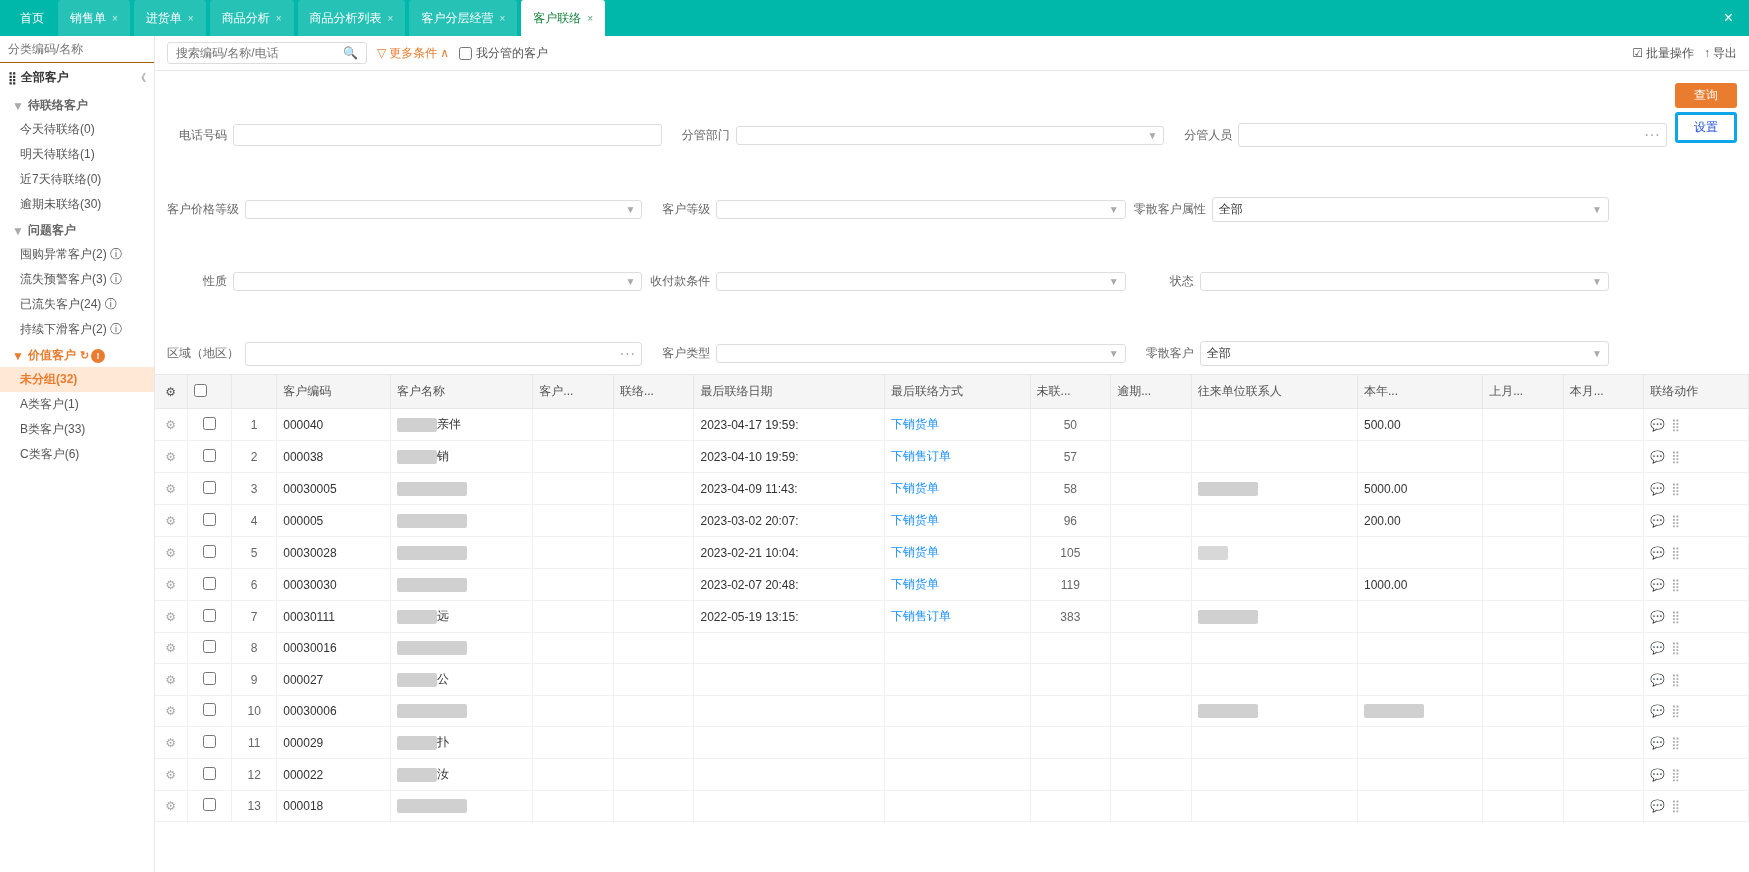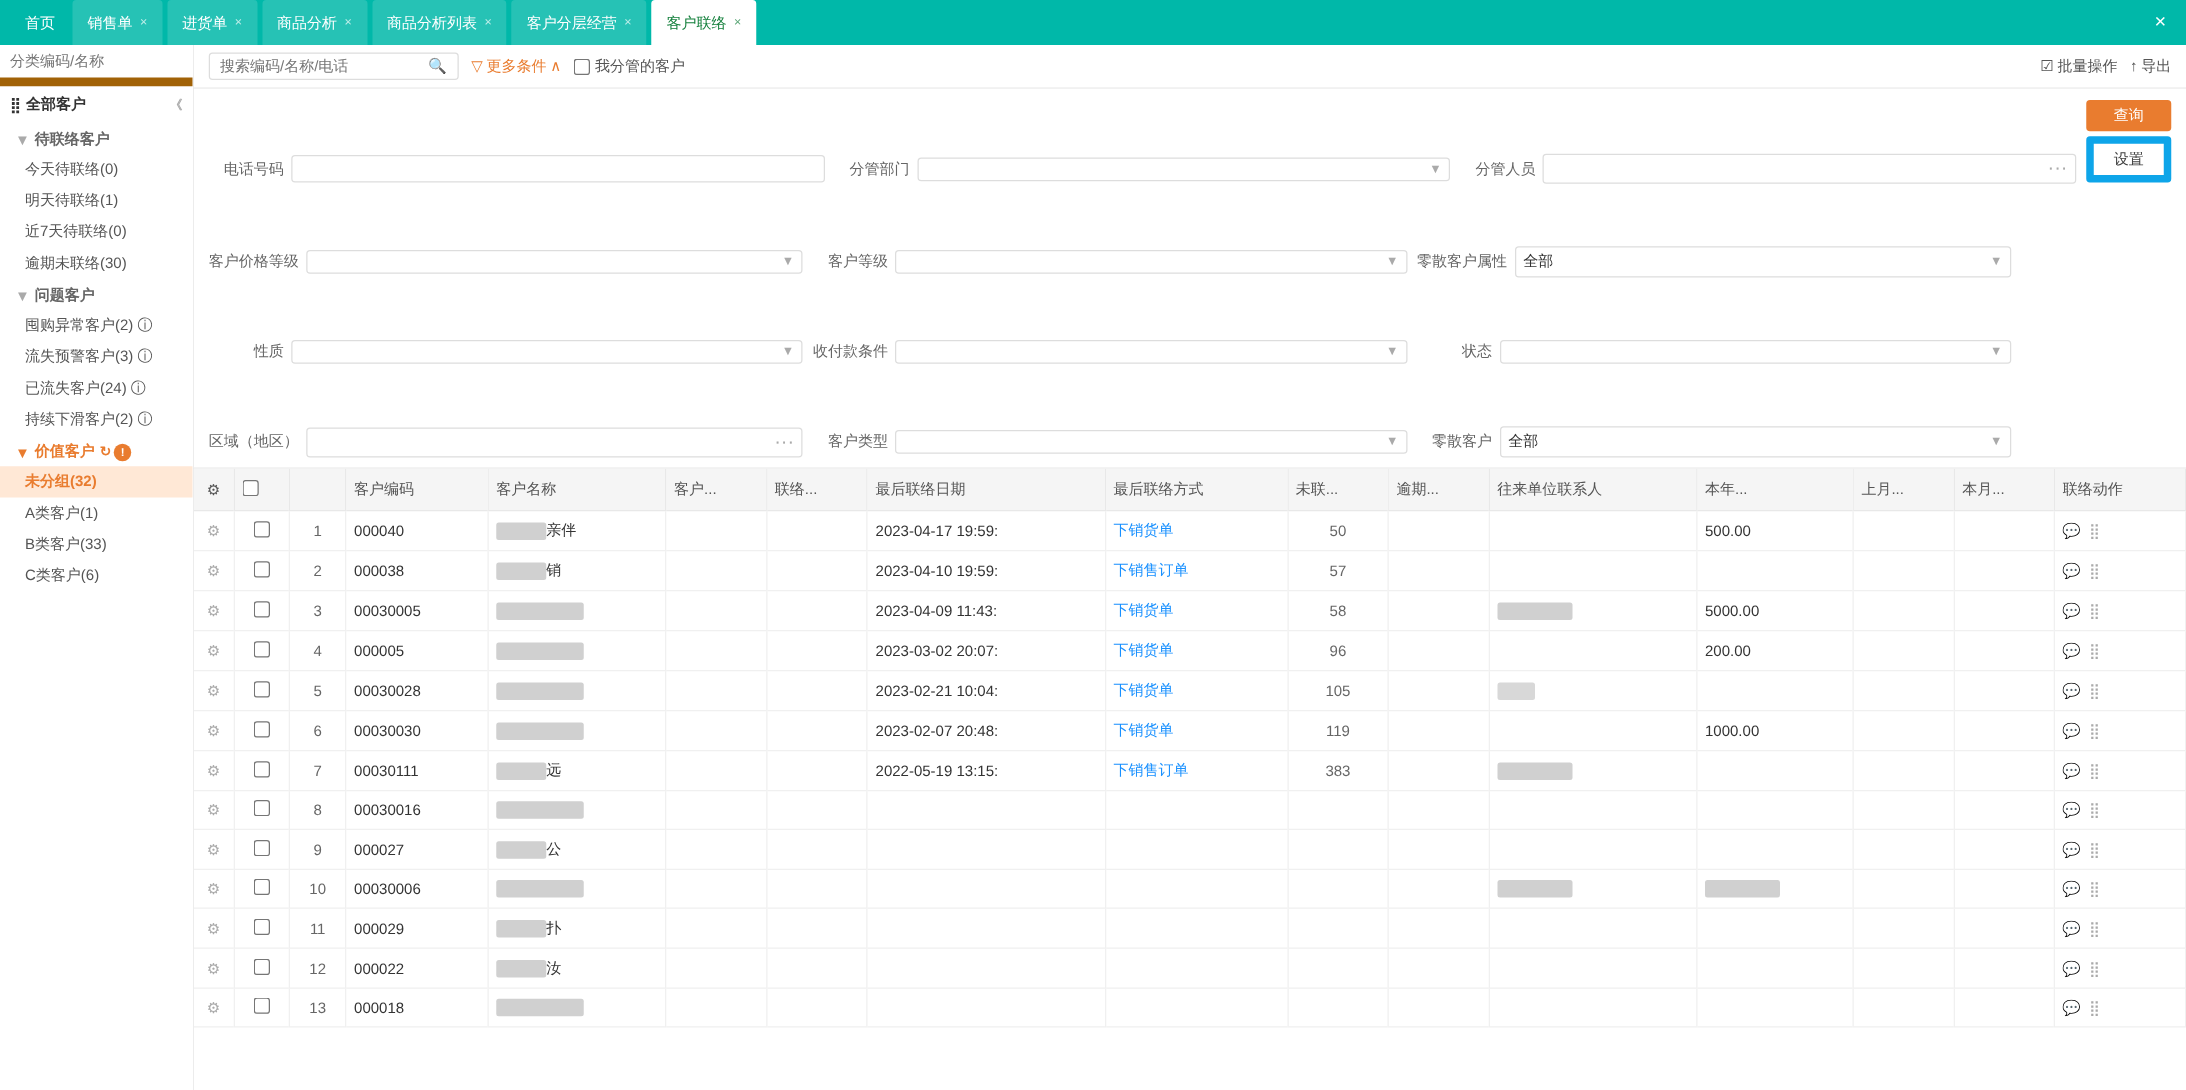--- a/index.html
+++ b/index.html
@@ -62,21 +62,21 @@
       background: #fff;
       border-right: 1px solid #e8e8e8;
       display: flex;
       flex-direction: column;
       overflow-y: auto;
     }
     .sidebar-search {
       display: flex;
       align-items: center;
       padding: 6px 8px;
-      border-bottom: 7px solid #a16207;
+      border-bottom: 1px solid #a16207;
     }
     .sidebar-search input {
       border: none;
       outline: none;
       flex: 1;
       font-size: 12px;
       color: #999;
     }
 
     .sidebar-section-header {
@@ -234,22 +234,22 @@
       background: #e97c2f;
       color: #fff;
       border: none;
       border-radius: 3px;
       padding: 4px 16px;
       cursor: pointer;
       font-size: 12px;
     }
     .btn-reset {
       background: #fff;
-      color: #404040;
-      border: 6px solid #0ea5e9;
+      color: #1d4ed8;
+      border: 3px solid #0ea5e9;
       border-radius: 3px;
       padding: 4px 16px;
       cursor: pointer;
       font-size: 12px;
     }
 
     
     .table-container {
       flex: 1;
       overflow: auto;

